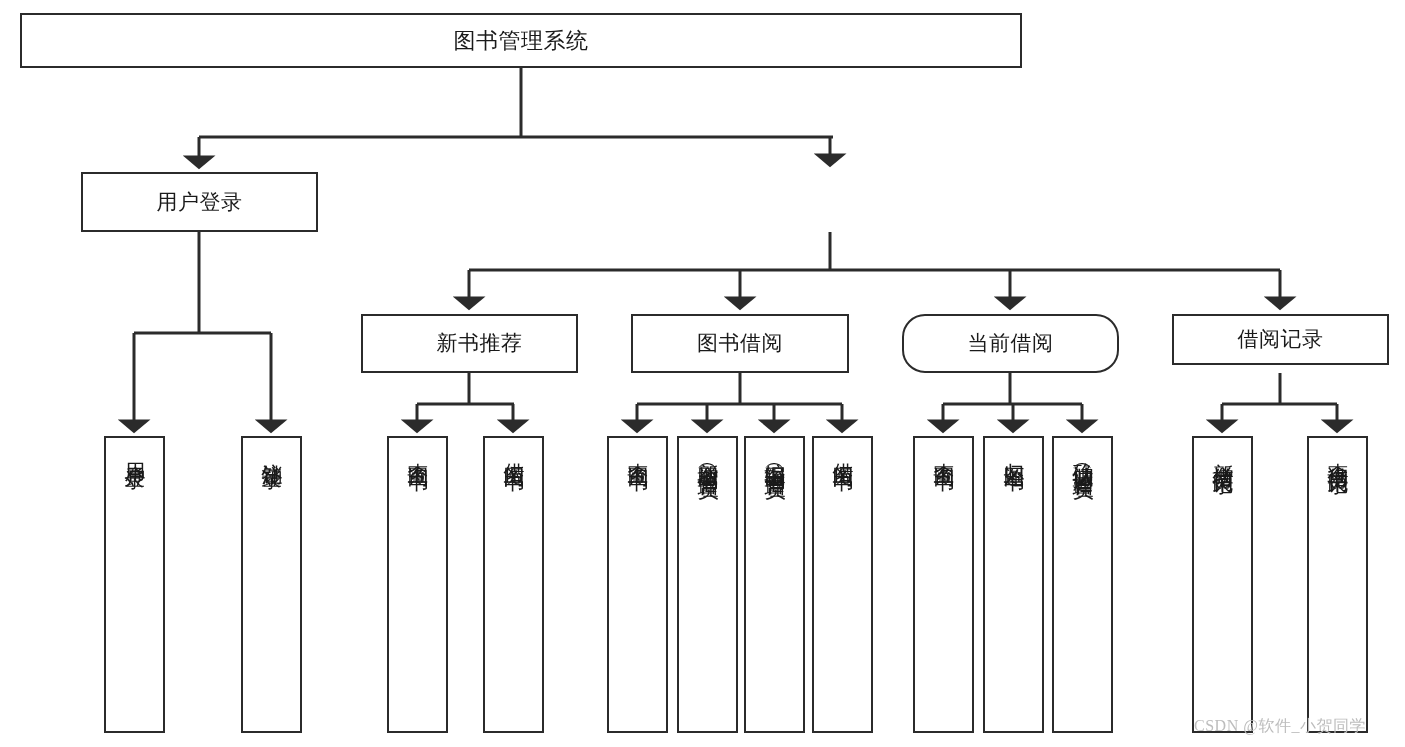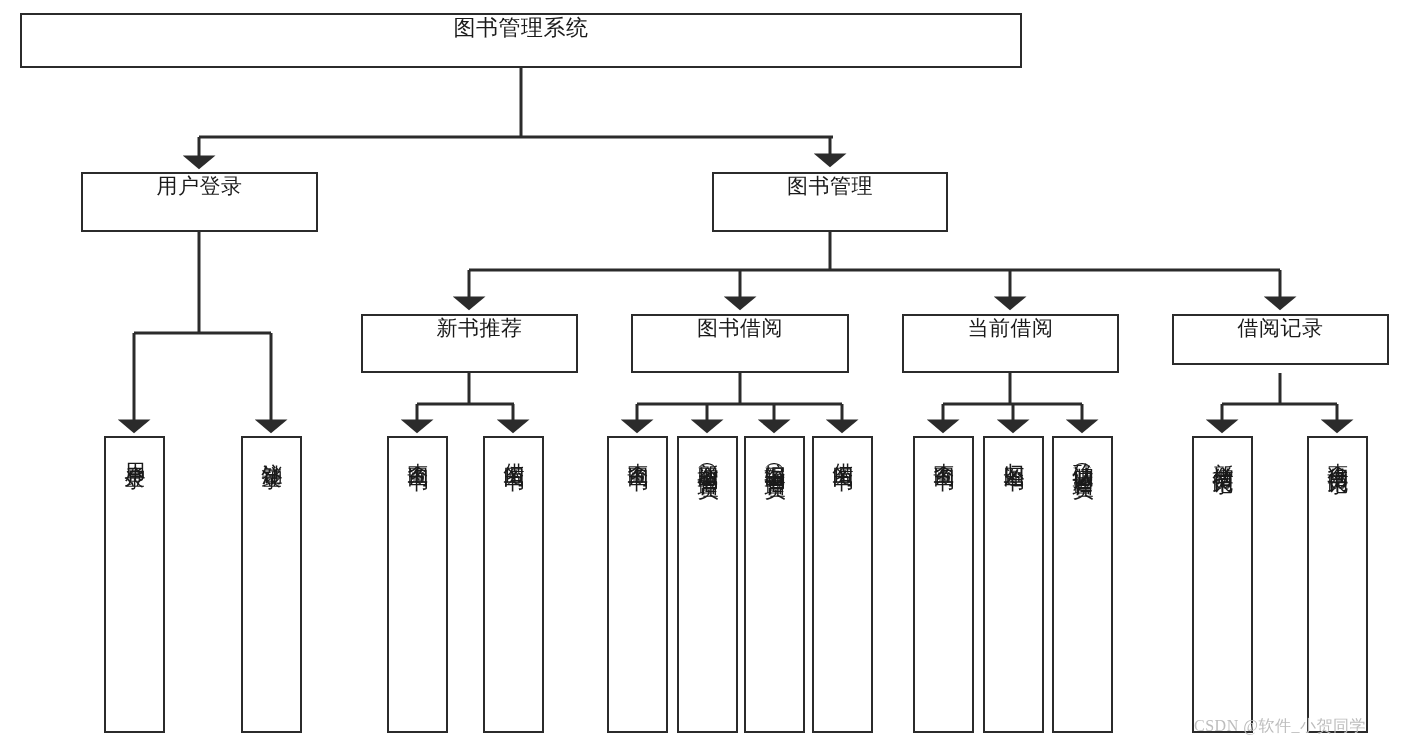--- a/index.html
+++ b/index.html
@@ -23,20 +23,21 @@
     top: 0;
     width: 1405px;
     height: 747px;
   }
   .node {
     position: absolute;
     box-sizing: border-box;
     background: #ffffff;
     border: 2.5px solid #2b2b2b;
     display: flex;
+    align-items: center;
     justify-content: center;
     color: #1a1a1a;
   }
   .node .label {
     display: block;
     text-align: center;
     line-height: 1.18;
     letter-spacing: 0.5px;
   }
   .node.horiz .label {
@@ -119,31 +120,28 @@
     </g>
   </svg>
 
   <div class="node horiz root" style="left:20px; top:13px; width:1002px; height:55px;">
     <span class="label">图书管理系统</span>
   </div>
 
   <div class="node horiz" style="left:81px; top:172px; width:237px; height:60px;">
     <span class="label">用户登录</span>
   </div>
-  <div class="node horiz" style="left:712px; top:172px; width:236px; height:60px;">
-    <span class="label">图书管理</span>
-  </div>
 
   <div class="node horiz" style="left:361px; top:314px; width:217px; height:59px;padding-left:20px;">
     <span class="label">新书推荐</span>
   </div>
   <div class="node horiz" style="left:631px; top:314px; width:218px; height:59px;">
     <span class="label">图书借阅</span>
   </div>
-  <div class="node horiz" style="left:902px; top:314px; width:217px; height:59px;">
+  <div class="node horiz" style="left:902px; top:314px; width:217px; height:59px;border-radius:23px;">
     <span class="label">当前借阅</span>
   </div>
   <div class="node horiz" style="left:1172px; top:314px; width:217px; height:51px;">
     <span class="label">借阅记录</span>
   </div>
 
   <div class="node vert" style="left:104px; top:436px; width:61px; height:297px;">
     <span class="label">用户登录</span>
   </div>
   <div class="node vert" style="left:241px; top:436px; width:61px; height:297px;">

